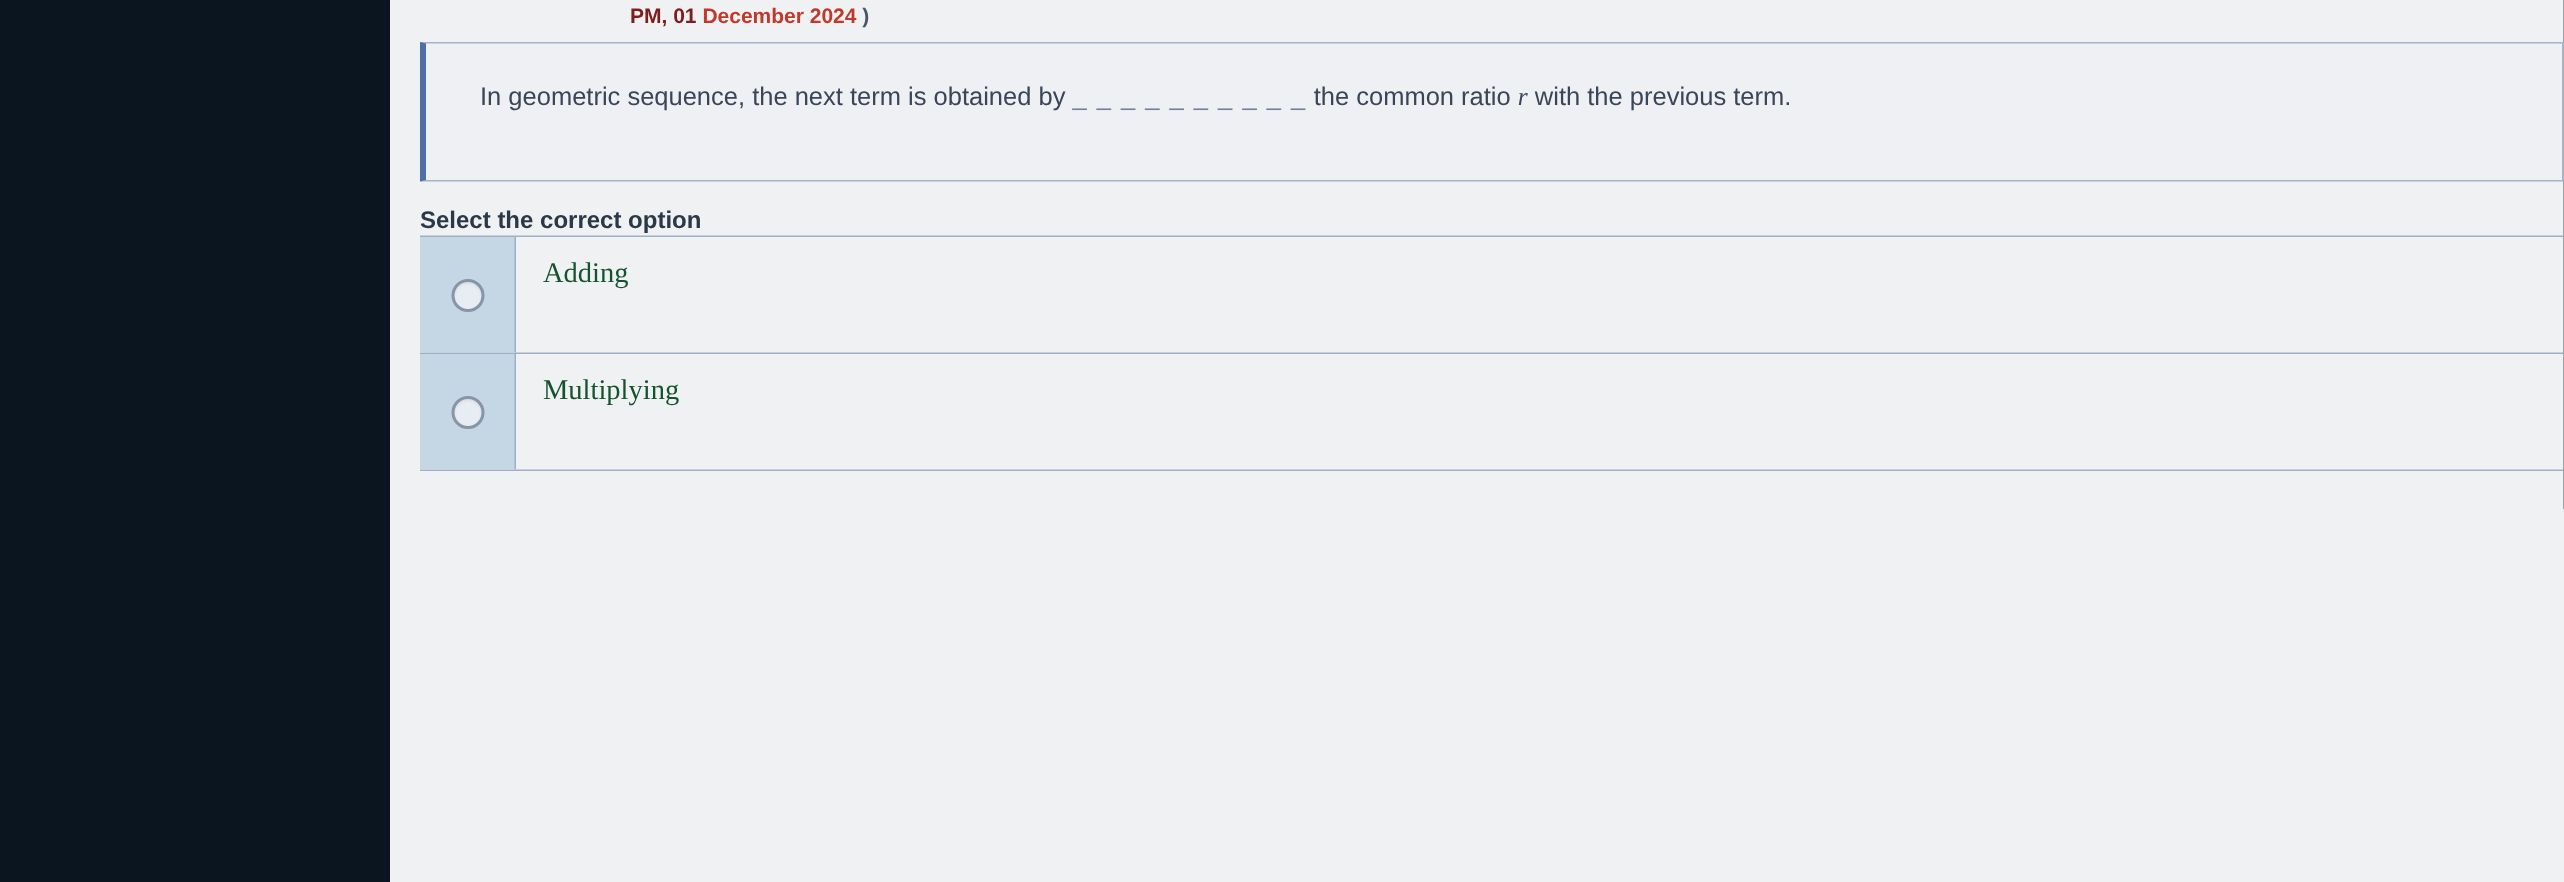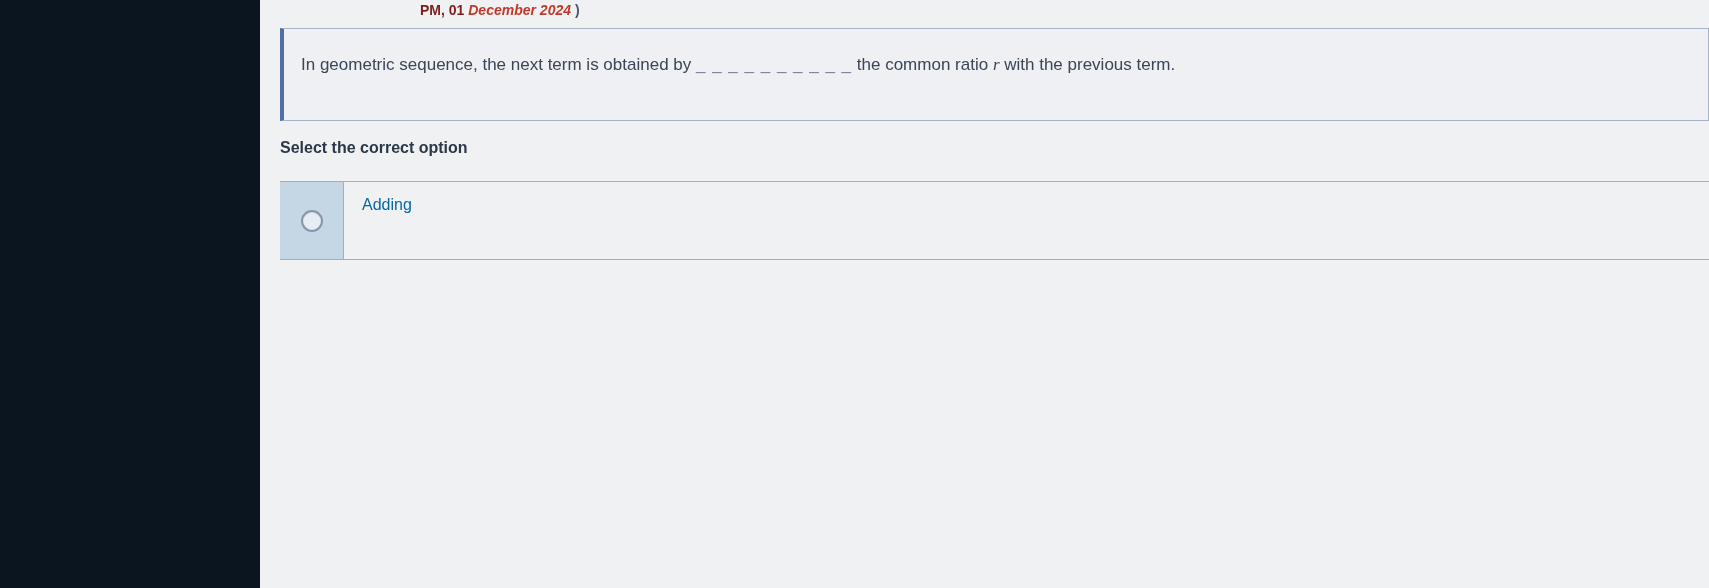--- a/index.html
+++ b/index.html
@@ -25,46 +25,46 @@
     padding: 0;
   }
   .timestamp-bar {
     font-size: 14px;
     color: #4a5568;
     padding: 2px 20px 4px 20px;
     text-align: left;
     margin-left: 140px;
   }
   .timestamp-bar .gray { color: #7f1d1d; font-weight: 600; }
-  .timestamp-bar .red  { color: #c0392b; font-weight: 700; font-style: italic; }
+  .timestamp-bar .red  { color: #c0392b; font-weight: 700; }
   .timestamp-bar .close{ color: #4a5568; font-weight: 700; }
   .question-box {
     margin: 6px 0 18px 20px;
     border: 1px solid #a7b4c7;
     border-left: 4px solid #4e6ea8;
     background: #eef0f3;
-    padding: 22px 20px 42px 17px;
+    padding: 22px 20px 42px 36px;
     font-size: 17px;
     color: #3a4558;
     line-height: 1.6;
   }
   .question-box .blank {
     letter-spacing: 1px;
     color: #748099;
     font-weight: 500;
   }
   .question-box em.r {
     font-style: italic;
     font-family: "Times New Roman", serif;
   }
   .instruction {
     font-size: 16px;
     font-weight: 700;
     color: #2a3848;
-    margin: 10px 0 24px 20px;
+    margin: 10px 0 0 20px;
   }
   .options {
     margin-left: 20px;
     border-top: 1px solid #9eb0c6;
   }
   .option-row {
     display: flex;
     align-items: stretch;
     border-bottom: 1px solid #9eb0c6;
     min-height: 78px;
@@ -82,24 +82,25 @@
     width: 22px;
     height: 22px;
     border: 2px solid #8894a8;
     border-radius: 50%;
     background: #e8edf3;
     box-shadow: inset 0 1px 2px rgba(0,0,0,0.08);
   }
   .option-label {
     flex: 1;
     padding: 14px 18px 10px 18px;
-    font-size: 16px;
-    color: #0369a1;
+    font-size: 19px;
+    color: #14532d;
     display: flex;
     align-items: flex-start;
+    font-family: Liberation Serif, serif;
   }
 </style>
 </head>
 <body>
 
 <div class="page">
 
   <div class="timestamp-bar">
     <span class="gray">PM, 01 </span><span class="red">December 2024</span><span class="close"> )</span>
   </div>
@@ -117,17 +118,23 @@
   <div class="options">
 
     <div class="option-row">
       <div class="radio-cell">
         <div class="radio-outer"></div>
       </div>
       <div class="option-label">Adding</div>
     </div>
 
 
+    <div class="option-row">
+      <div class="radio-cell">
+        <div class="radio-outer"></div>
+      </div>
+      <div class="option-label">Multiplying</div>
+    </div>
 
 
   </div>
 
 </div>
 
 </body></html>

